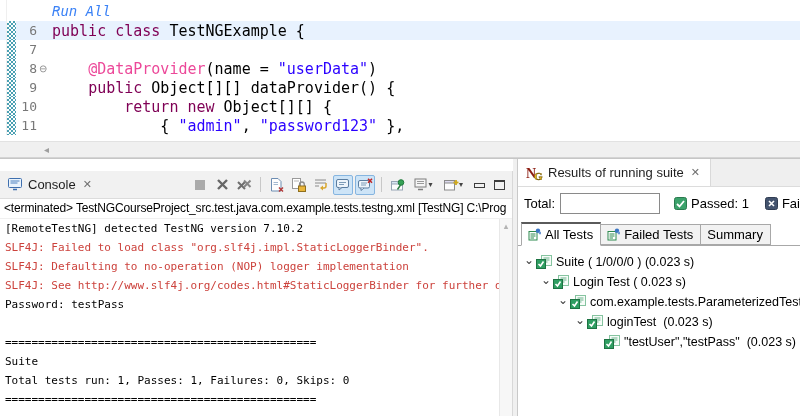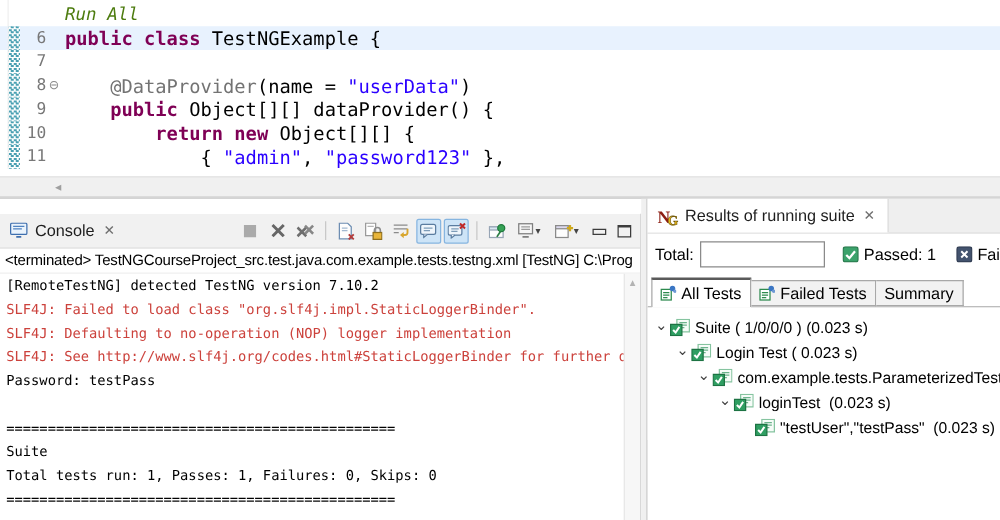--- a/index.html
+++ b/index.html
@@ -13,25 +13,25 @@
   .ed-row.lens-row { height:21px; }
   .ed-row.hl { background:#e8f2fe; }
   .ed-ruler { width:7px; height:100%; border-right:1px solid #efefef; flex:none; }
   .ed-diff { width:9px; height:100%; flex:none; }
   .ed-diff.on { background:conic-gradient(#4aa0b2 25%, #fdfefe 25% 50%, #4aa0b2 50% 75%, #fdfefe 75%);
                 background-size:4px 4px; }
   .ed-num { width:23px; flex:none; text-align:right; color:#787878;
             font-family:"DejaVu Sans Mono", monospace; font-size:13px; padding-right:2px; }
   .ed-fold { width:13px; flex:none; color:#8a8a8a; font-size:10px; line-height:10px; text-align:left; }
   .ed-code { flex:1; white-space:pre; font-family:"DejaVu Sans Mono", monospace; font-size:15px; color:#000; }
-  .tk-kw { color:#7f0055; font-weight:bold;margin-top:38px; }
+  .tk-kw { color:#7f0055; font-weight:normal;margin-top:38px; }
   .tk-str { color:#2a00ff; }
-  .tk-ann { color:#737373; }
+  .tk-ann { color:#ec4899; }
   .tk-pl { color:#000000; }
-  .lens-text { color:#4d7c0f; font-style:italic; font-size:14px; font-family:"DejaVu Sans Mono", monospace;text-align:right; }
+  .lens-text { color:#3b82f6; font-style:italic; font-size:14px; font-family:"DejaVu Sans Mono", monospace;text-align:right; }
   #ed-hscroll { position:absolute; left:0; top:141px; width:800px; height:17px;
                 background:#f0f0f0; border-top:1px solid #e2e2e2; border-bottom:1px solid #d4d4d4;
                 display:flex; align-items:center; }
   #ed-hscroll .arrow-left { margin-left:44px; color:#9f9f9f; font-size:10px; }
 
   
   #bottom { position:absolute; left:0; top:158px; width:800px; height:258px; }
 
   
   #console-panel { position:absolute; left:0; top:12px; width:513px; height:258px; background:#fff;

